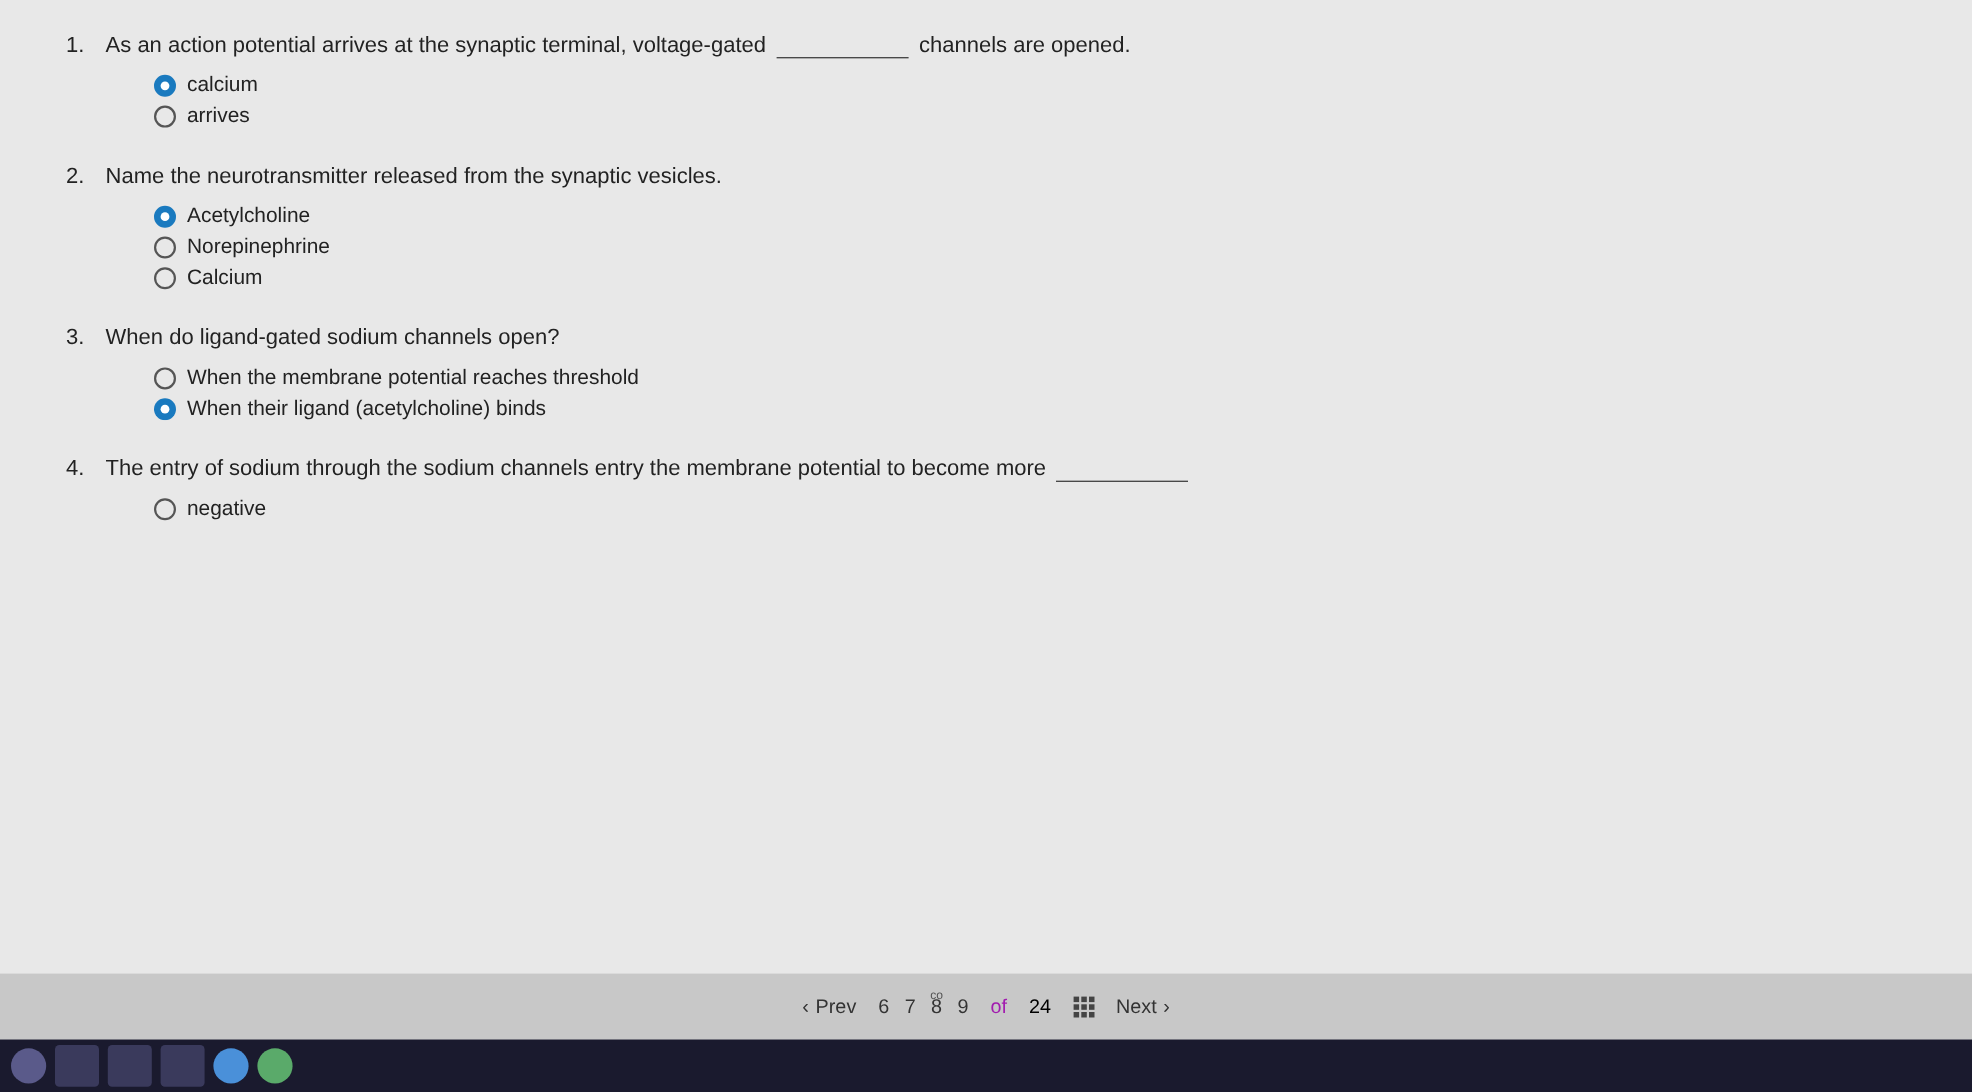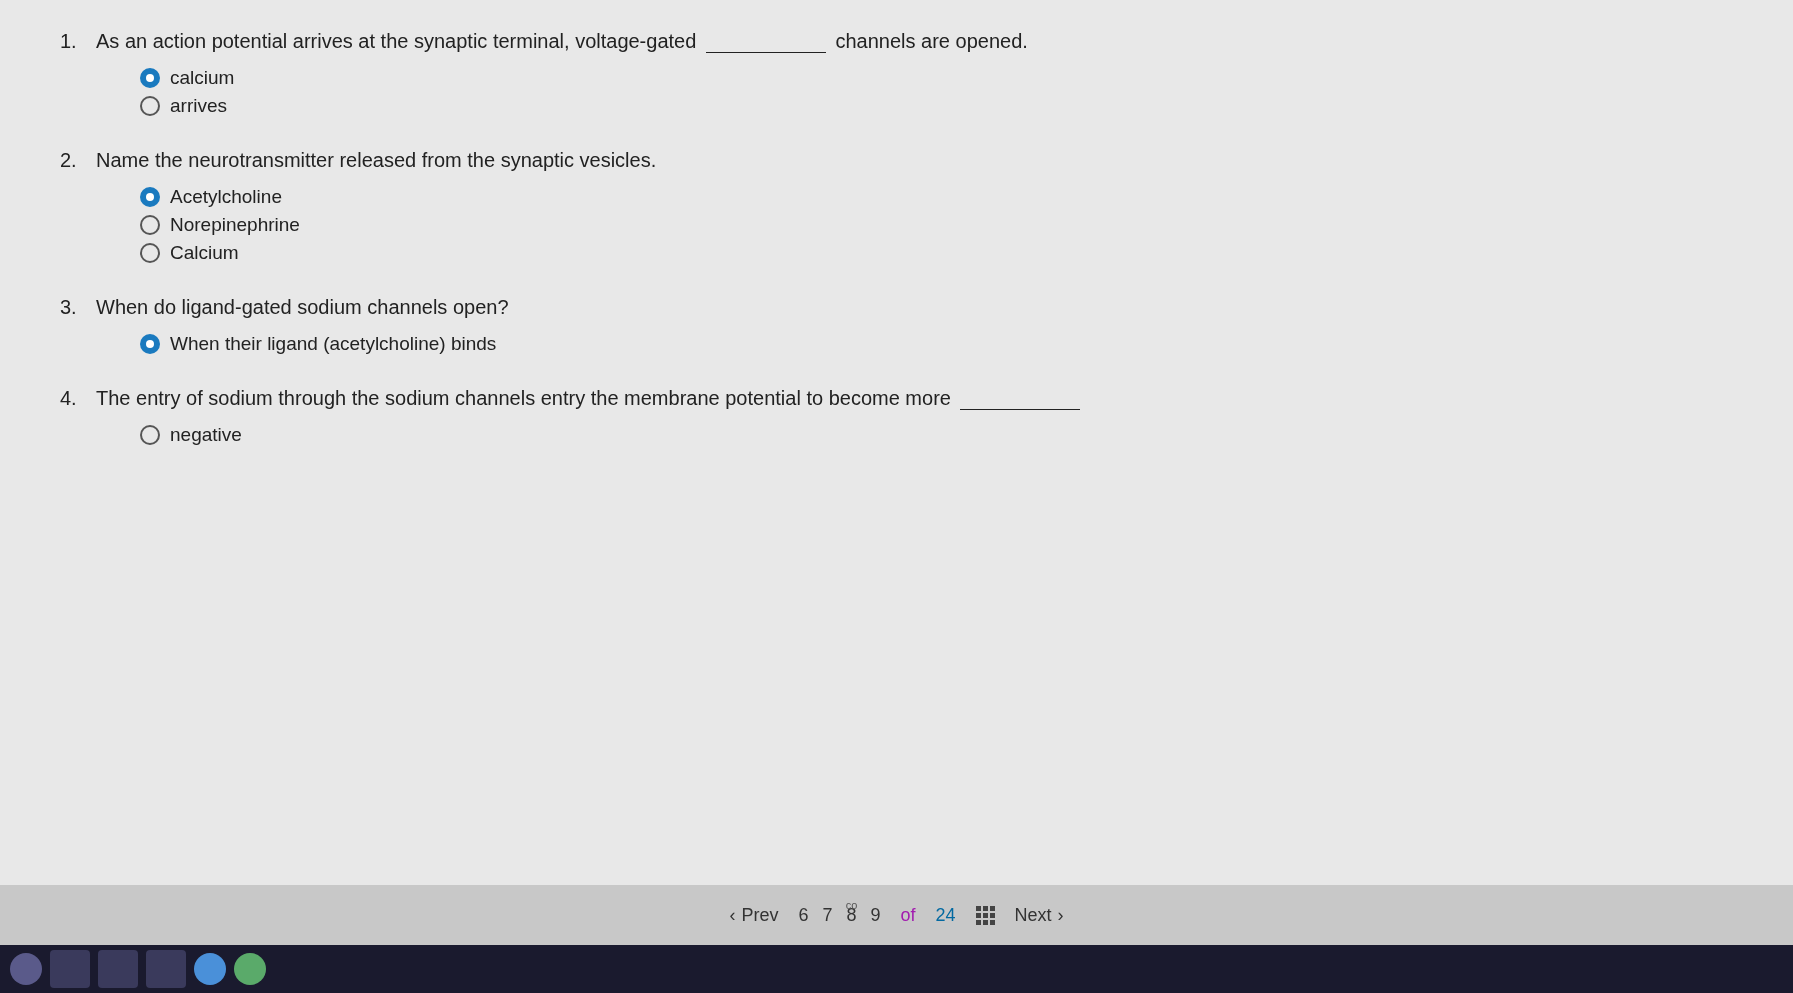--- a/index.html
+++ b/index.html
@@ -249,20 +249,24 @@
           </div>
         </div>
       </div>
       <div class="question-block">
         <div class="question-text">
           <span class="question-number">3.</span>
           <div class="question-body"><span>When do ligand-gated sodium channels open?</span></div>
         </div>
         <div class="options">
           <div class="option">
+            <div class="radio-outer"></div>
+            <span>When the membrane potential reaches threshold</span>
+          </div>
+          <div class="option">
             <div class="radio-outer selected-dotted"></div>
             <span>When their ligand (acetylcholine) binds</span>
           </div>
         </div>
       </div>
       <div class="question-block">
         <div class="question-text">
           <span class="question-number">4.</span>
           <div class="question-body"><span>The entry of sodium through the sodium channels entry the membrane potential to become more </span><span class="blank"></span></div>
         </div>
@@ -283,21 +287,21 @@
   </button>
 
   <div class="page-numbers" id="page-numbers-container">
   <span class="page-num">6</span>
       <span class="page-num">7</span>
       <span class="page-num current" style="position: relative;">8<sup style="font-size: 11px; color: rgb(85, 85, 85); position: absolute; top: -6px; left: 50%; transform: translateX(-50%);">co</sup></span>
       <span class="page-num">9</span>
     </div>
 
   <span style="font-size:18px; color:#a21caf;">of</span>
-  <span style="font-size:18px; color:#0369a1;">24</span>
+  <span style="font-size:18px; color:#000000;">24</span>
 
   <div class="grid-icon">
     <span></span>
       <span></span>
       <span></span>
     <span></span>
       <span></span>
       <span></span>
     <span></span>
       <span></span>

